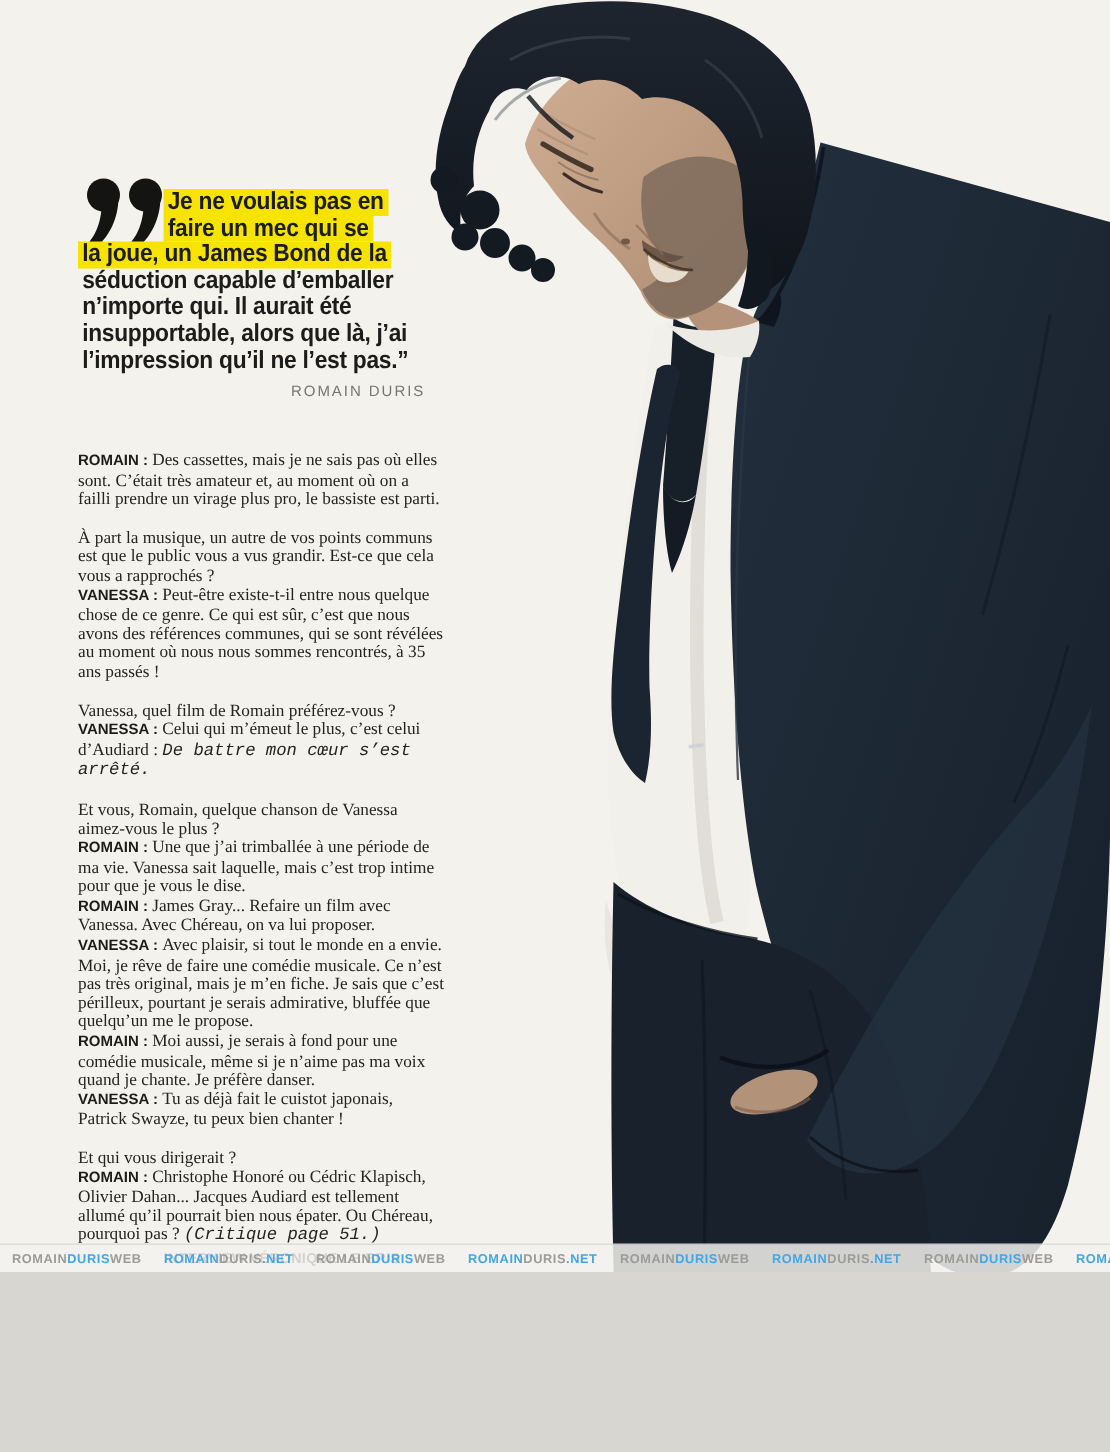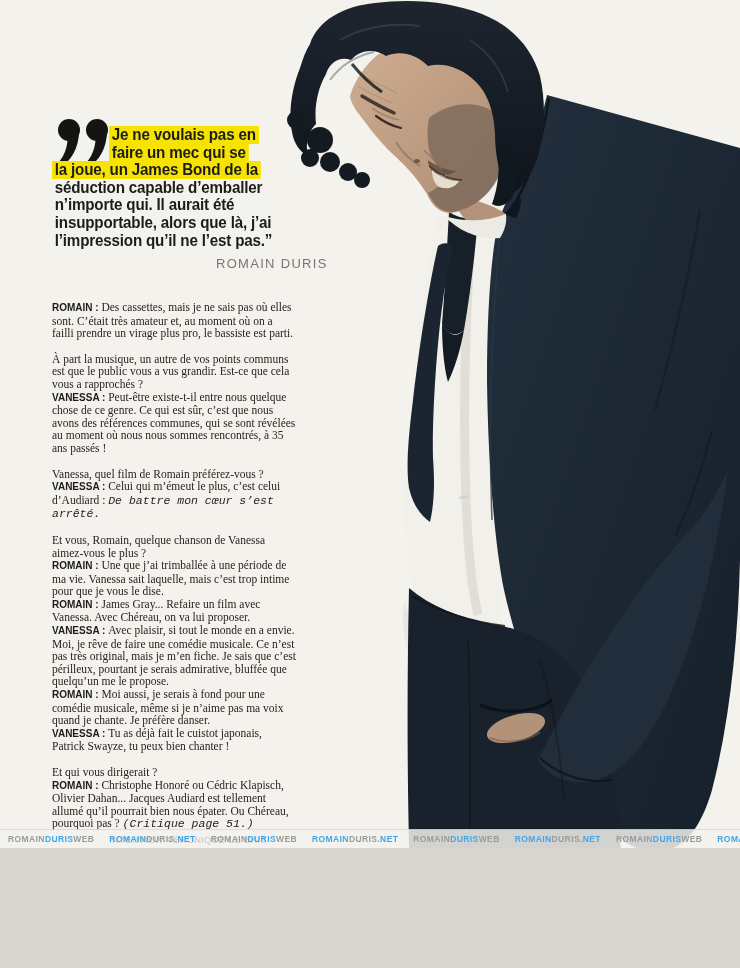--- a/index.html
+++ b/index.html
@@ -11,22 +11,22 @@
   #quote-block{position:absolute;left:52px;top:116px;width:300px;}
   #quote-marks{position:absolute;left:2px;top:2px;width:56px;height:52px;}
   #quote-lines{position:absolute;left:0;top:10px;width:340px;
      transform:scaleX(0.92);transform-origin:0 0;
      font-family:"Liberation Sans",sans-serif;font-weight:bold;
      font-size:16.5px;line-height:17.6px;letter-spacing:-0.2px;color:#1c1c1a;}
   .q-line{white-space:nowrap;height:17.6px;}
   .q-line .q-text{display:inline-block;padding:0 3px;height:17.6px;}
   .q-line.hl .q-text{background:#f6e400;}
   .q-line.ind .q-text{margin-left:62px;}
-  #quote-attrib{position:absolute;left:164px;top:140px;width:180px;
-     font-size:13px;letter-spacing:1.3px;color:#787672;font-weight:normal;}
+  #quote-attrib{position:absolute;left:142px;top:140px;width:180px;
+     font-size:10px;letter-spacing:1.3px;color:#787672;font-weight:normal;}
 
   
   #article{position:absolute;left:52px;top:301px;width:245px;
      font-family:"Liberation Serif",serif;font-size:11.5px;line-height:12.6px;
      color:#262420;text-align:left;}
   #article p{margin:0;}
   #article p.question{font-weight:normal;margin-top:13px;}
   #article .speaker{font-family:"Liberation Sans",sans-serif;font-weight:bold;
      font-size:10px;letter-spacing:0;color:#1d1c1a;}
   #article .it{font-style:italic;font-family:Liberation Mono, monospace;}

